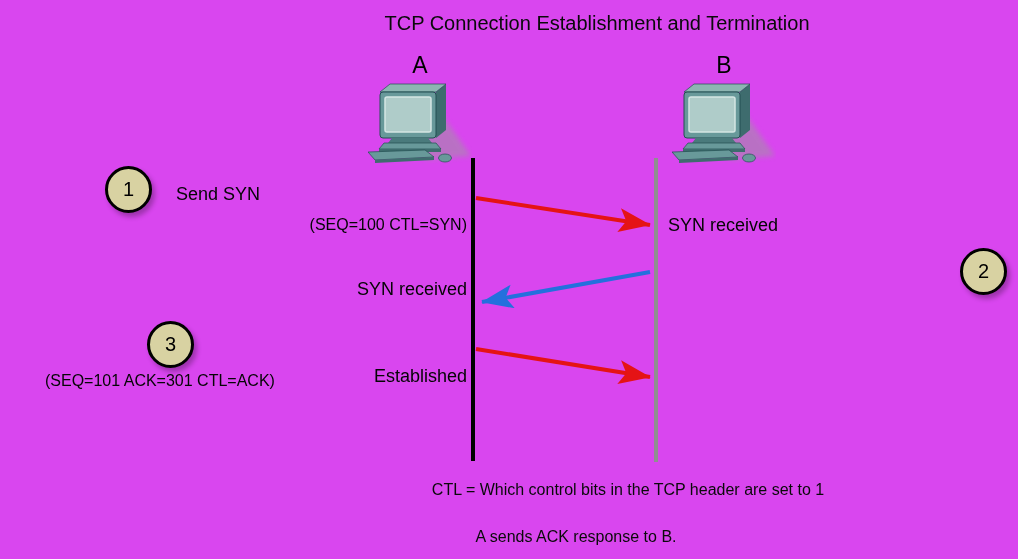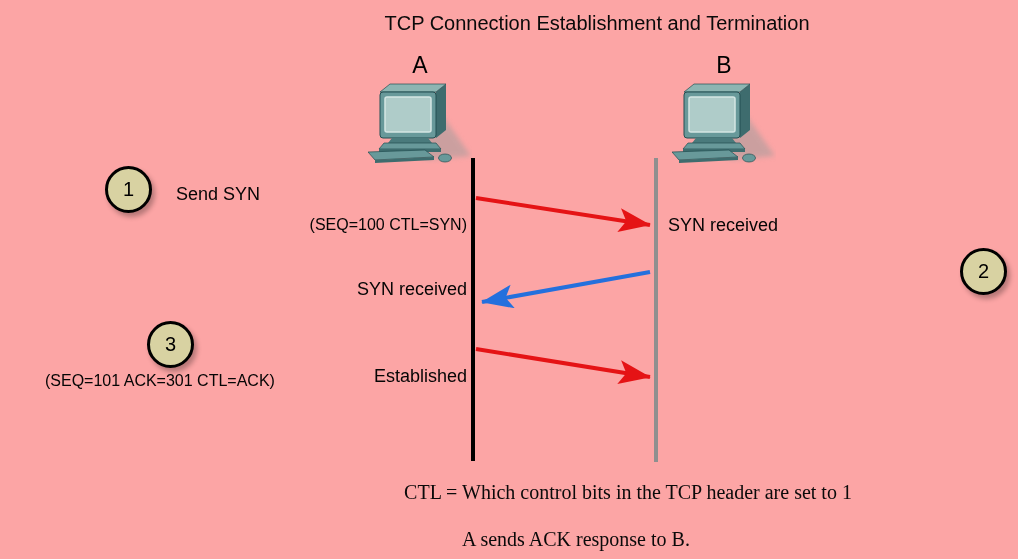--- a/index.html
+++ b/index.html
@@ -8,21 +8,21 @@
     --step-circle-fill:#d8d2a2;
     --lifeline-a:#000000;
     --lifeline-b:#8f8f8f;
   }
   *{margin:0;padding:0;box-sizing:border-box;}
   html,body{background:#ffffff;}
   body{font-family:"Liberation Sans","DejaVu Sans",sans-serif;color:#000;}
   .canvas{
     position:relative;
     width:1018px;height:559px;
-    background:#fca5a5;
+    background:#d946ef;
     overflow:hidden;
   }
   .title{
     position:absolute;top:12px;left:597px;transform:translateX(-50%);
     font-size:20px;white-space:nowrap;color:#0a0a0a;
   }
   .host{position:absolute;width:104px;text-align:center;}
   .host-a{left:368px;top:52px;}
   .host-b{left:672px;top:52px;}
   .host-label{font-size:23px;line-height:26px;display:block;}
@@ -48,21 +48,21 @@
   .lbl{position:absolute;font-size:18px;line-height:1.15;white-space:nowrap;color:#050505;}
   .lbl-params{font-size:16px;}
   .lbl-send-syn{left:176px;top:184px;}
   .lbl-syn-params{right:551px;top:216px;}
   .lbl-b-syn-received{left:668px;top:215px;}
   .lbl-send-syn-ack{left:668px;top:270px;}
   .lbl-syn-ack-params{left:666px;top:301px;}
   .lbl-a-syn-received{right:551px;top:279px;}
   .lbl-established{right:551px;top:339px;margin-top:27px;}
   .lbl-ack-params{left:45px;top:372px;}
-  .footnote{position:absolute;font-size:20px;white-space:nowrap;transform:translateX(-50%);color:#0a0a0a;font-family:Liberation Serif, serif;}
+  .footnote{position:absolute;font-size:16px;white-space:nowrap;transform:translateX(-50%);color:#0a0a0a;}
   .footnote-1{left:628px;top:481px;}
   .footnote-2{left:576px;top:528px;}
 </style>
 </head>
 <body>
 
 <div class="canvas">
 
   <div class="title">TCP Connection Establishment and Termination</div>
 

